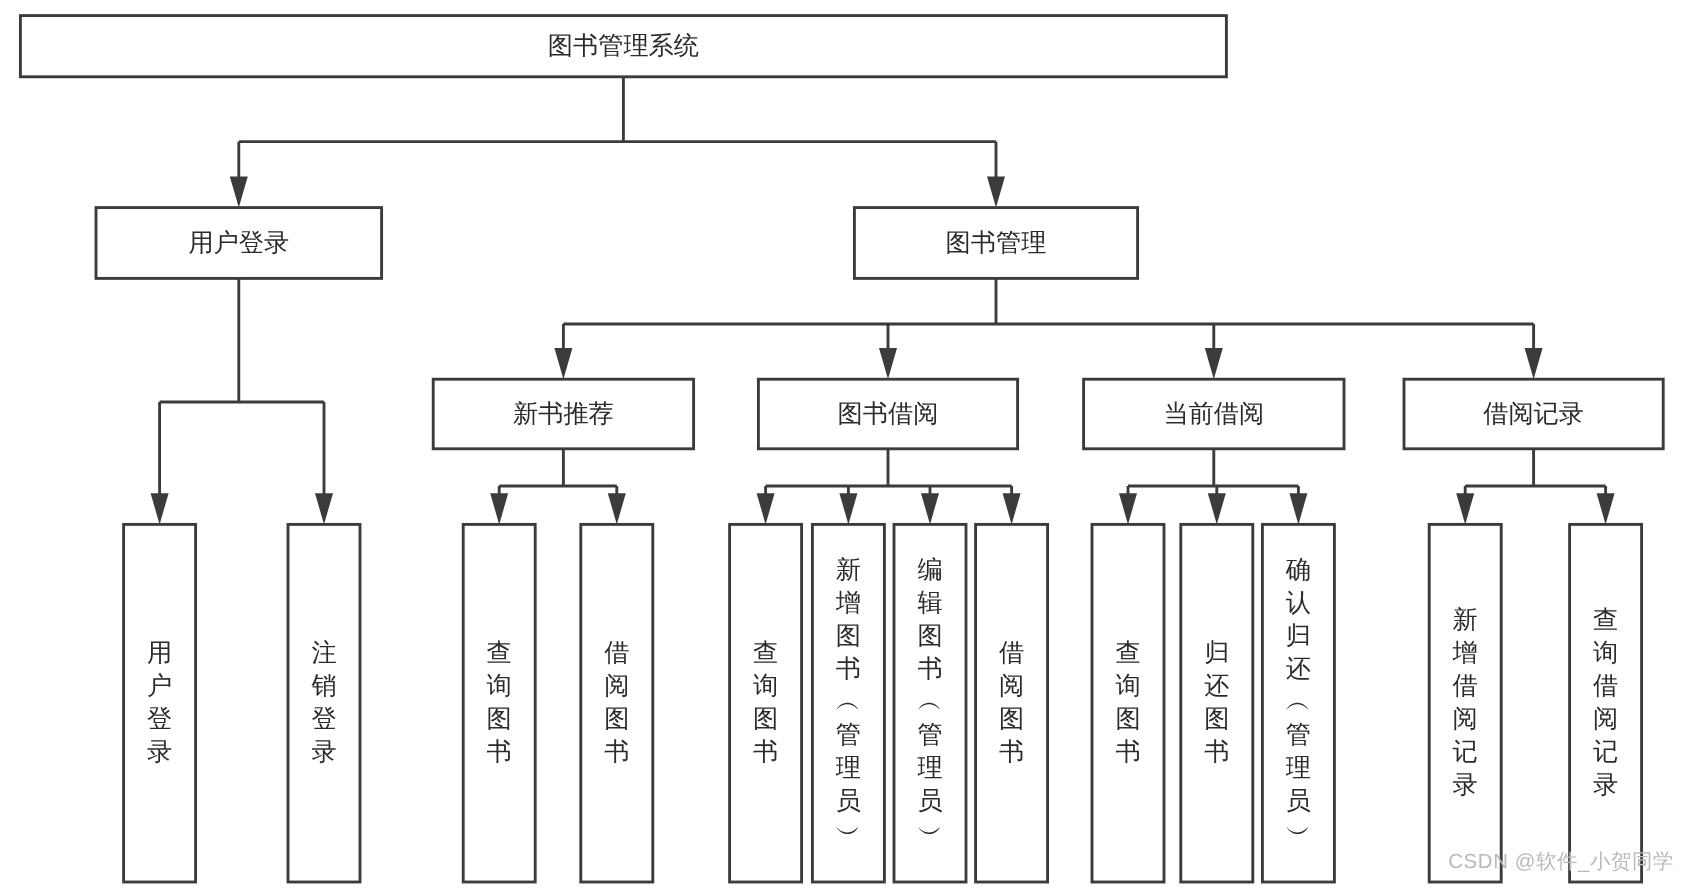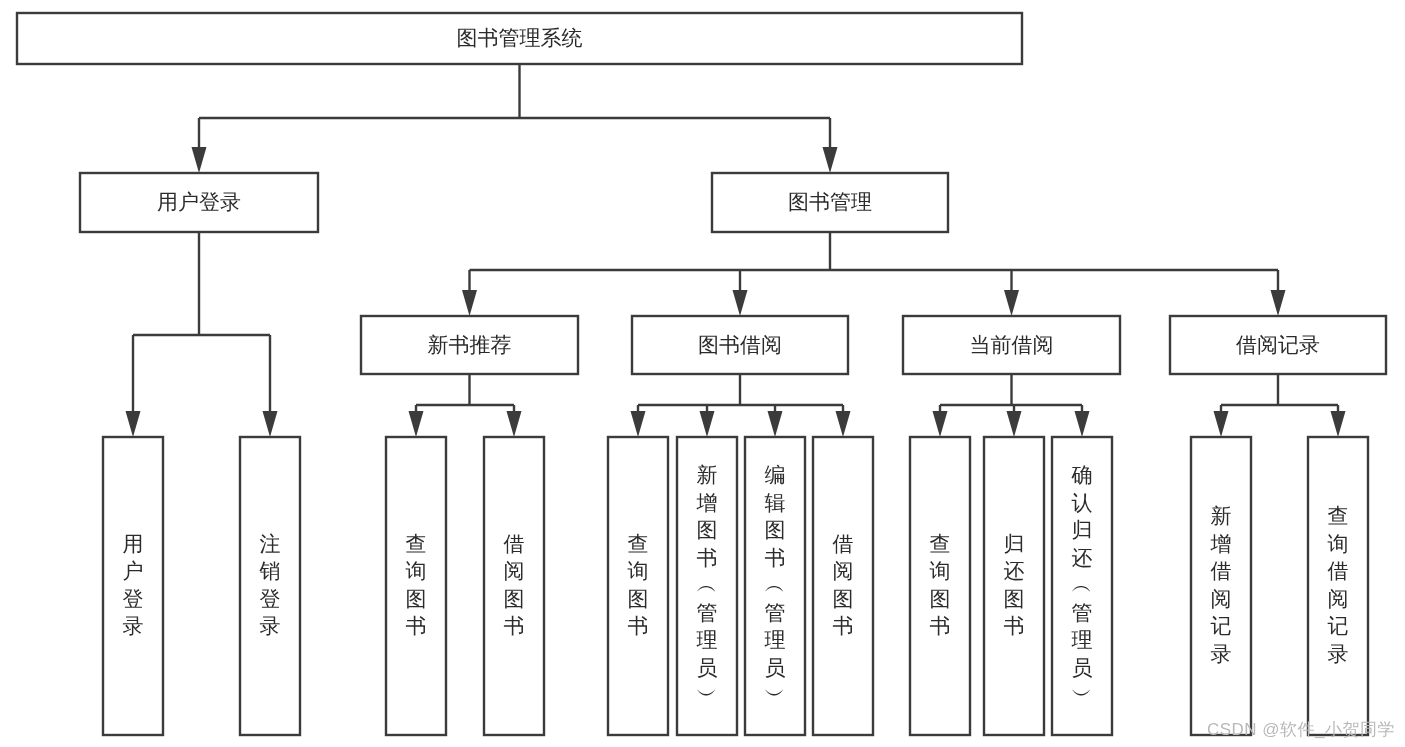--- a/index.html
+++ b/index.html
@@ -56,21 +56,21 @@
     fill: none;
     stroke-linecap: butt;
   }
   .arrow-head {
     fill: #3b3b3b;
     stroke: none;
   }
   .watermark-text {
     position: absolute;
     right: 10px;
-    bottom: 6px;
+    bottom: 18px;
     font-family: "Liberation Sans", "DejaVu Sans", sans-serif;
     font-size: 17px;
     color: #b9b9b9;
     letter-spacing: 0.5px;
     user-select: none;
     pointer-events: none;
   }
 </style>
 </head>
 <body>

